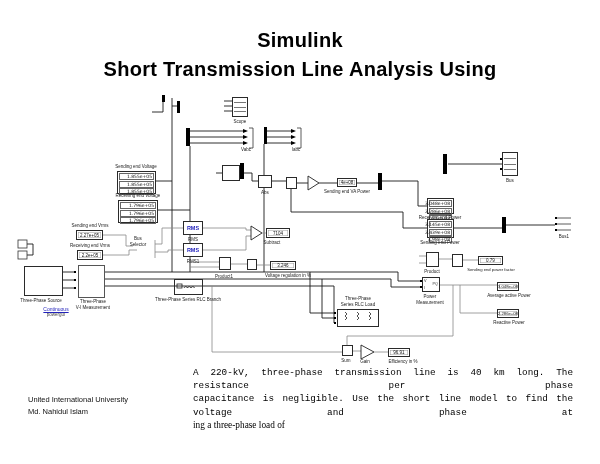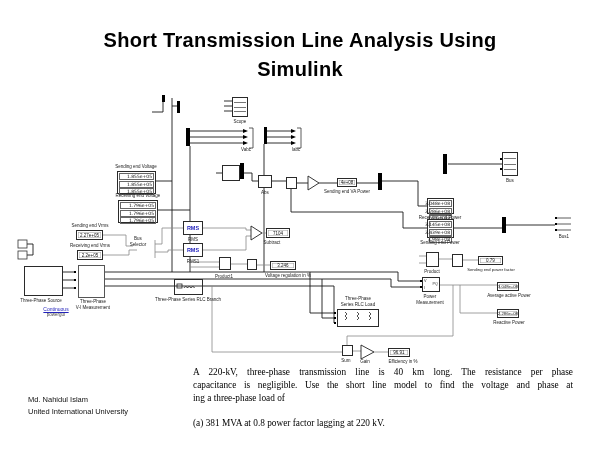--- a/index.html
+++ b/index.html
@@ -21,32 +21,32 @@
   .rmsblk{display:flex;align-items:center;justify-content:center;font-size:5.5px;
        font-weight:bold;color:#2222bb;}
   .minirows{display:flex;flex-direction:column;justify-content:space-evenly;padding:1px 1px;}
   .minirows i{display:block;height:0;border-top:1px solid #777;margin:1px 0;}
   .pgui{position:absolute;z-index:3;text-align:center;}
   .pgui .c{font-size:5px;color:#2222bb;text-decoration:underline;line-height:6px;}
   .pgui .p{font-size:4.5px;color:#444;line-height:6px;}
   .author{position:absolute;left:28px;top:394px;font-size:7.5px;line-height:11.5px;color:#111;z-index:3;}
   .problem{position:absolute;left:193px;top:366px;width:380px;z-index:3;
        font-family:"Liberation Serif",serif;font-size:9.3px;line-height:13.2px;color:#000;}
-  .problem .jl{text-align:justify;text-align-last:justify;}
+  .problem .jl{text-align:justify;text-align-last:justify;font-family:Liberation Mono, monospace;}
   .problem .last{text-align:left;}
   .problem .item{margin-top:11px;}
 </style>
 </head>
 <body>
 
 <div class="page">
 
   <div class="title">
+    <div>Simulink</div>
     <div>Short Transmission Line Analysis Using</div>
-    <div>Simulink</div>
   </div>
 
   <svg class="wires" width="600" height="464" viewBox="0 0 600 464">
     <g fill="none" stroke="#1a1a1a" stroke-width="0.9">
       <path d="M63 272 H76 M63 280 H76 M63 288 H76"></path>
       <path d="M105 272 H398 M105 279 H391 M105 286 H334"></path>
       <path d="M310 272 V313 H335 M322 279 V318 H335 M334 286 V323 H335"></path>
       <path d="M398 272 V281 H422 M391 279 V287 H422"></path>
       <path d="M172 272 V98 M190 272 V146 M264 272 V144"></path>
       <path d="M172 106 H177"></path>
@@ -247,24 +247,23 @@
   <div class="blk sdisp" style="left:497px;top:309px;width:22px;height:9px;font-size:4.2px;">2.286e+08</div>
   <div class="lbl" style="left:480px;top:320px;width:58px;">Reactive Power</div>
 
   <div class="blk" style="left:342px;top:345px;width:11px;height:11px;"></div>
   <div class="lbl" style="left:334px;top:358px;width:24px;">Sum</div>
   <div class="lbl" style="left:356px;top:359px;width:18px;">Gain</div>
   <div class="blk sdisp" style="left:388px;top:348px;width:22px;height:9px;">96.91</div>
   <div class="lbl" style="left:378px;top:359px;width:50px;">Efficiency in %</div>
 
   <div class="author">
+    <div>United International University</div>
     <div>Md. Nahidul Islam</div>
-    <div>United International University</div>
   </div>
 
   <div class="problem">
     <div class="jl">A 220-kV, three-phase transmission line is 40 km long. The resistance per phase</div>
     <div class="jl">capacitance is negligible. Use the short line model to find the voltage and phase at</div>
     <div class="last">ing a three-phase load of</div>
-    <div class="last item">(a) 381 MVA at 0.8 power factor lagging at 220 kV.</div>
   </div>
 
 </div>
 
 </body></html>

